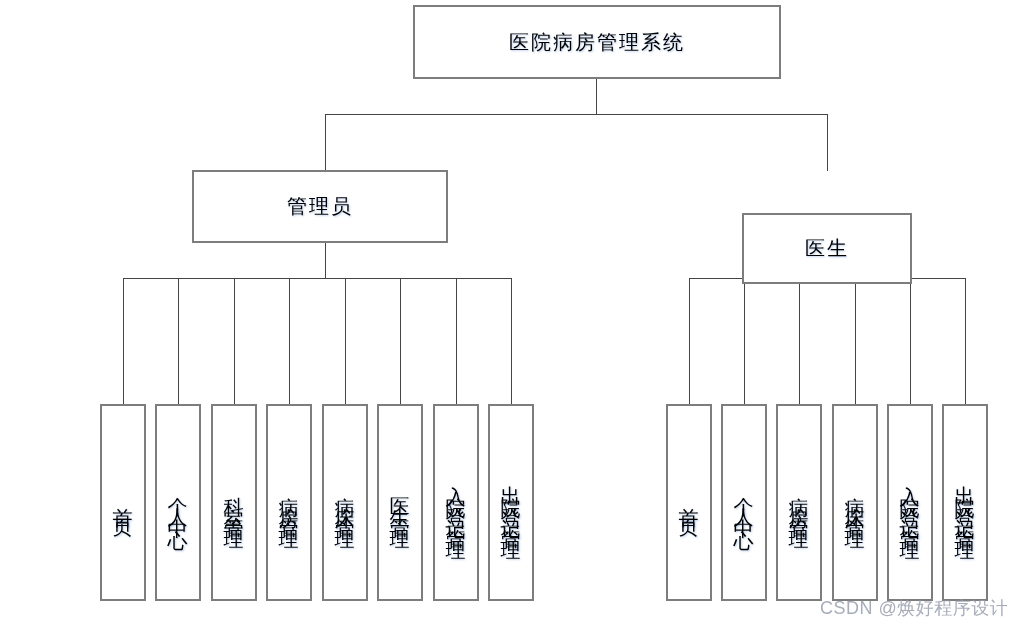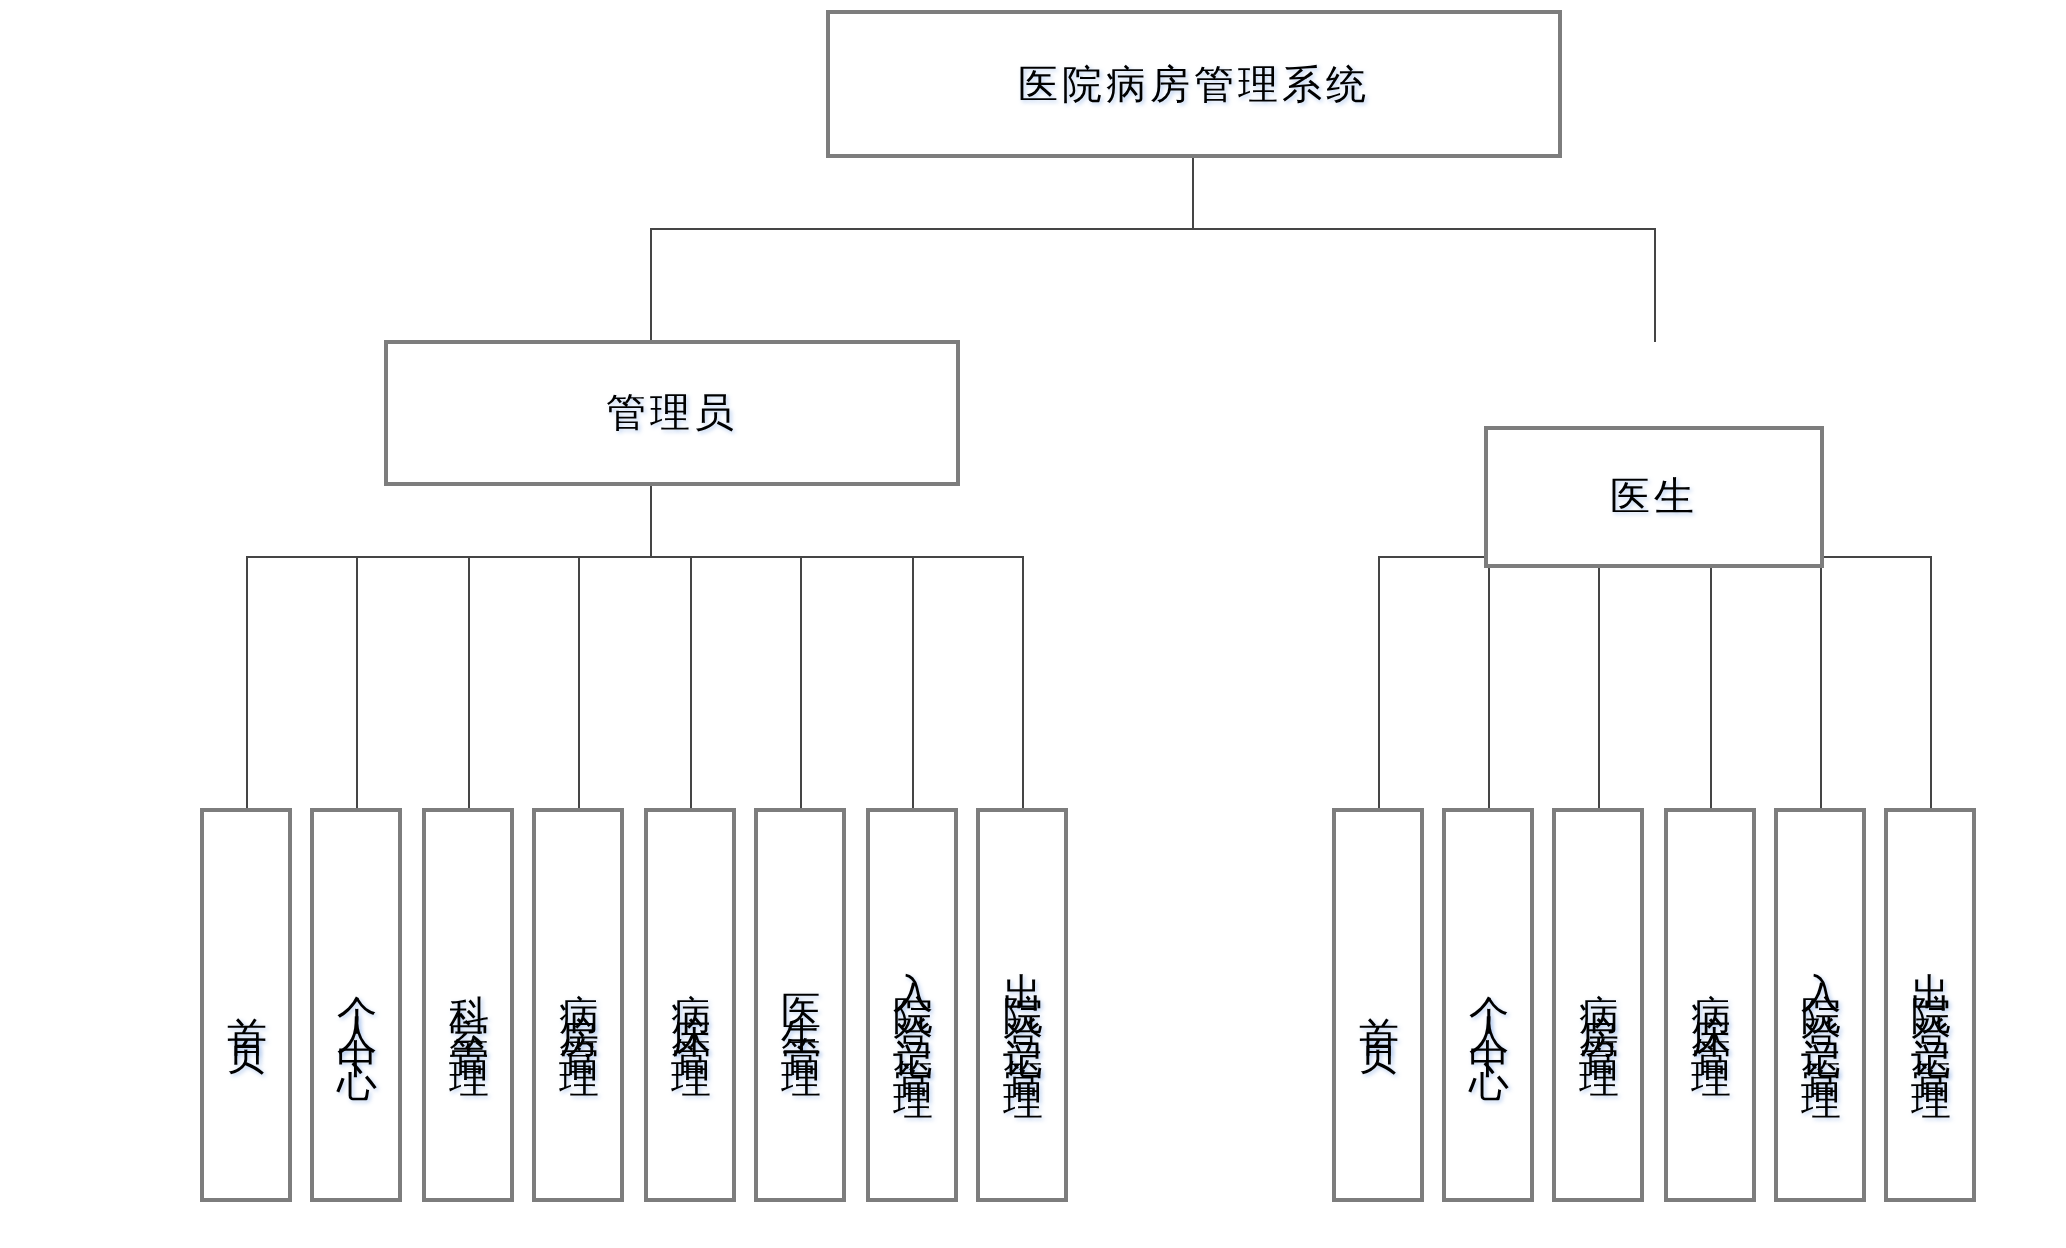--- a/index.html
+++ b/index.html
@@ -27,21 +27,21 @@
     color: #000000;
     z-index: 2;
   }
   .box .label {
     font-size: 20px;
     letter-spacing: 2px;
     text-shadow: 1px 1px 2px rgba(160, 190, 235, 0.75);
     white-space: nowrap;
   }
   .box.root   { left: 413px; top: 5px;   width: 368px; height: 74px; }
-  .box.branch-admin  { left: 192px; top: 170px; width: 288px; height: 73px; }
+  .box.branch-admin  { left: 192px; top: 170px; width: 256px; height: 73px; }
   .box.branch-doctor { left: 742px; top: 171px; width: 170px; height: 71px; margin-top: 42px; }
   .box.leaf   { top: 404px; width: 46px; height: 197px; }
   .box.leaf .label {
     writing-mode: vertical-rl;
     text-orientation: upright;
     font-size: 20px;
     letter-spacing: 11px;
     line-height: 1;
     text-shadow: 1px 1px 2px rgba(160, 190, 235, 0.75);
   }
@@ -144,14 +144,15 @@
 
   <div class="vline" style="left:827px; top:242px; height:36px"></div>
   <div class="hline" style="left:689px; top:278px; width:277px"></div>
   <div class="vline" style="left:689px; top:278px; height:126px"></div>
   <div class="vline" style="left:744px; top:278px; height:126px"></div>
   <div class="vline" style="left:799px; top:278px; height:126px"></div>
   <div class="vline" style="left:855px; top:278px; height:126px"></div>
   <div class="vline" style="left:910px; top:278px; height:126px"></div>
   <div class="vline" style="left:965px; top:278px; height:126px"></div>
 
+  <div class="watermark">CSDN @焕好程序设计</div>
 
 </div>
 
 </body></html>

